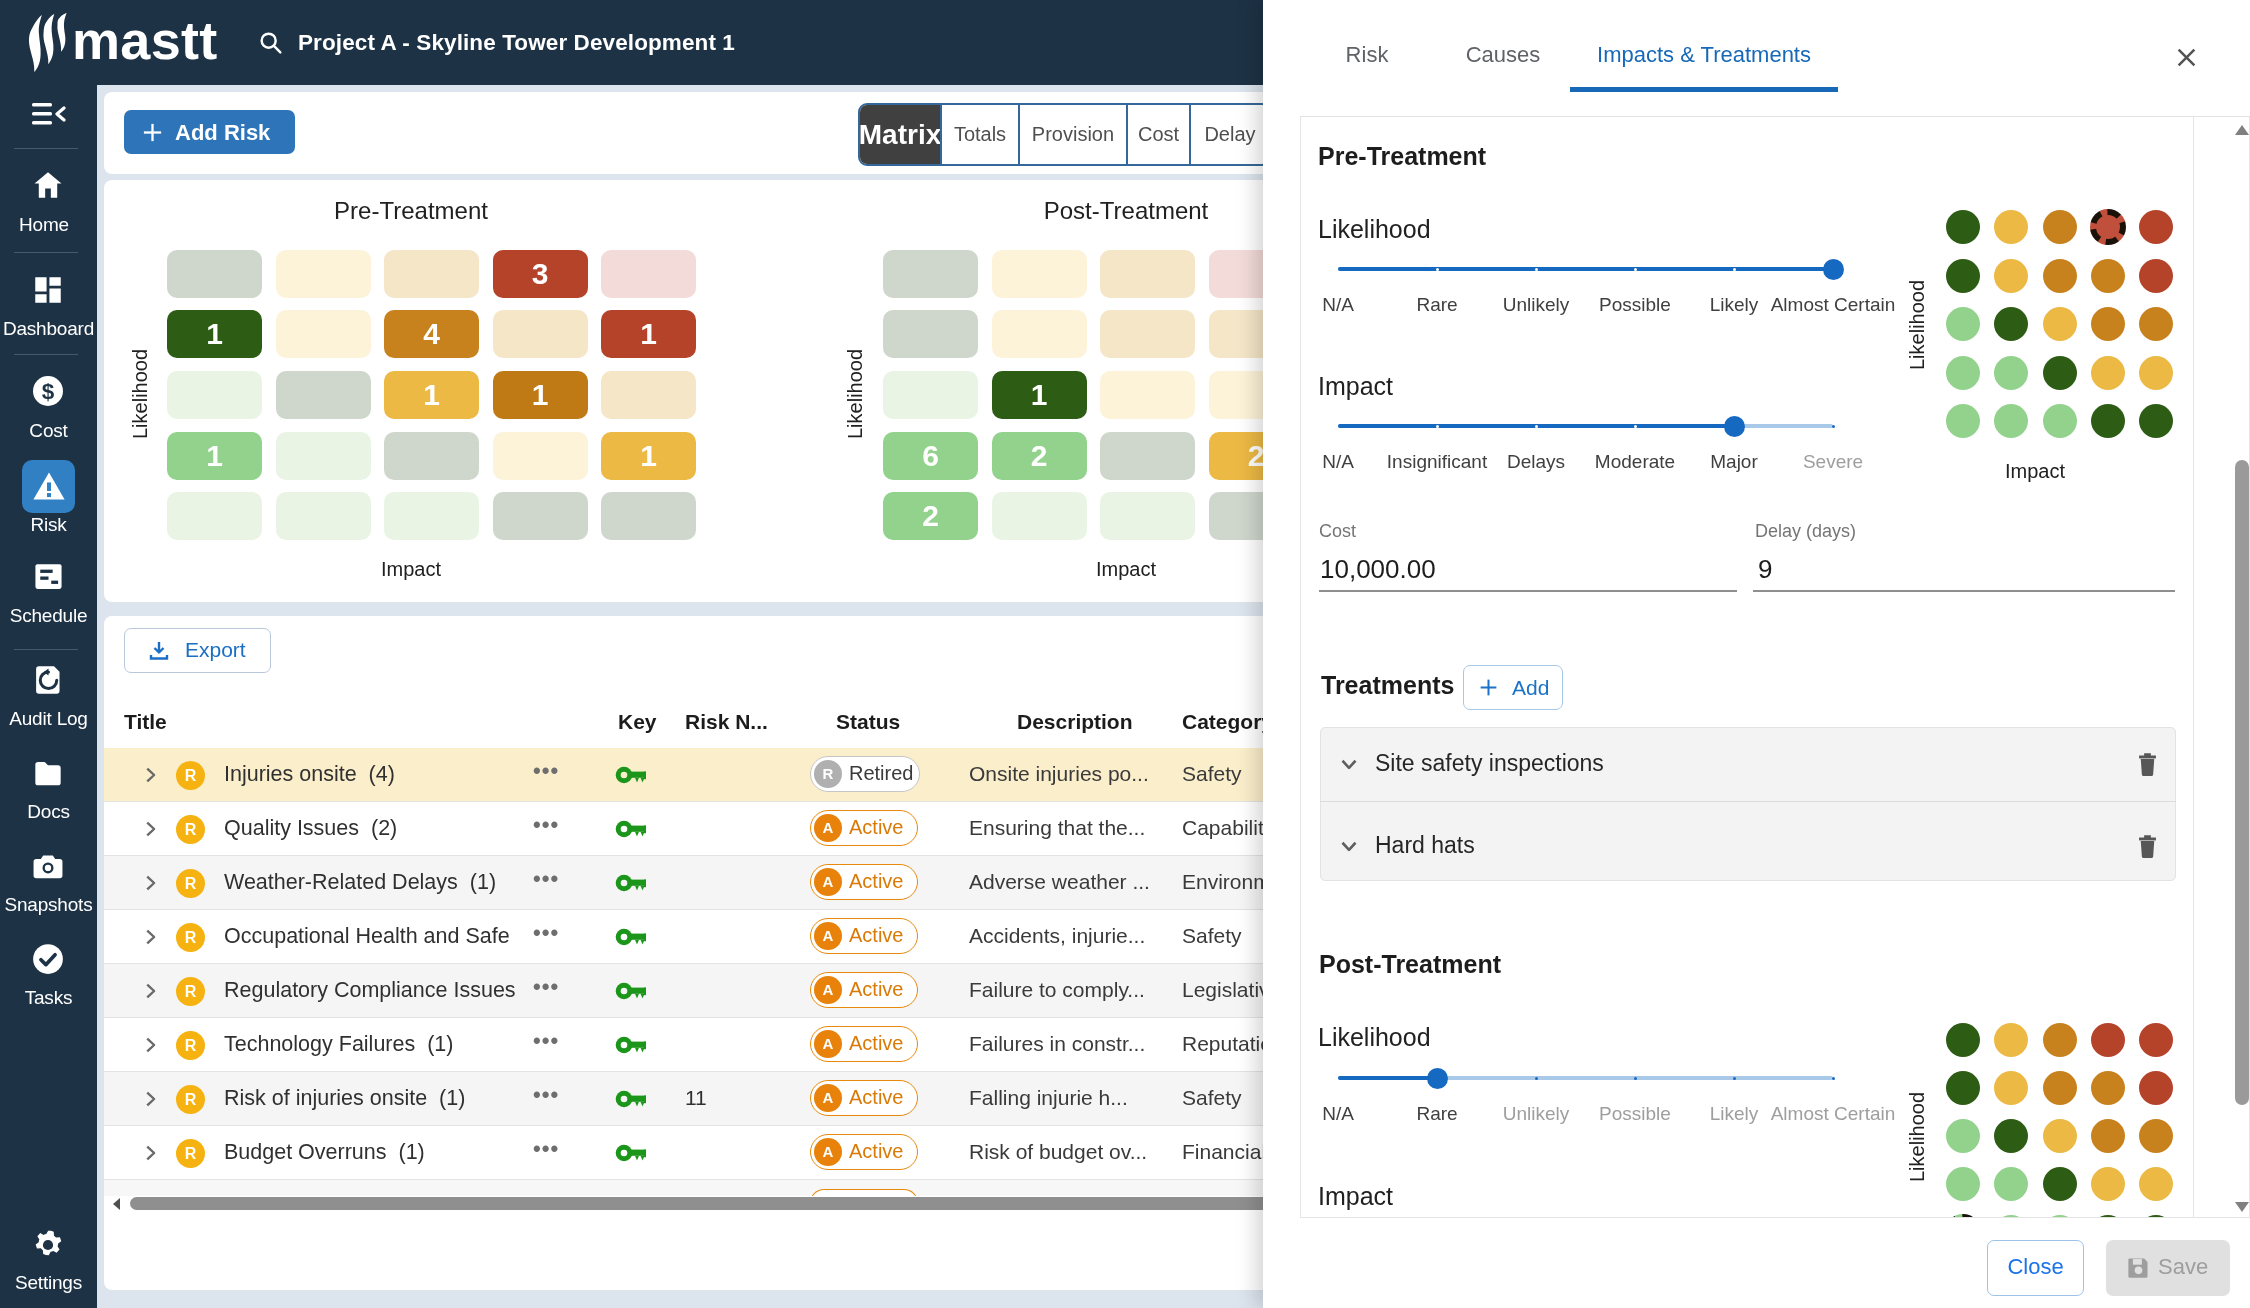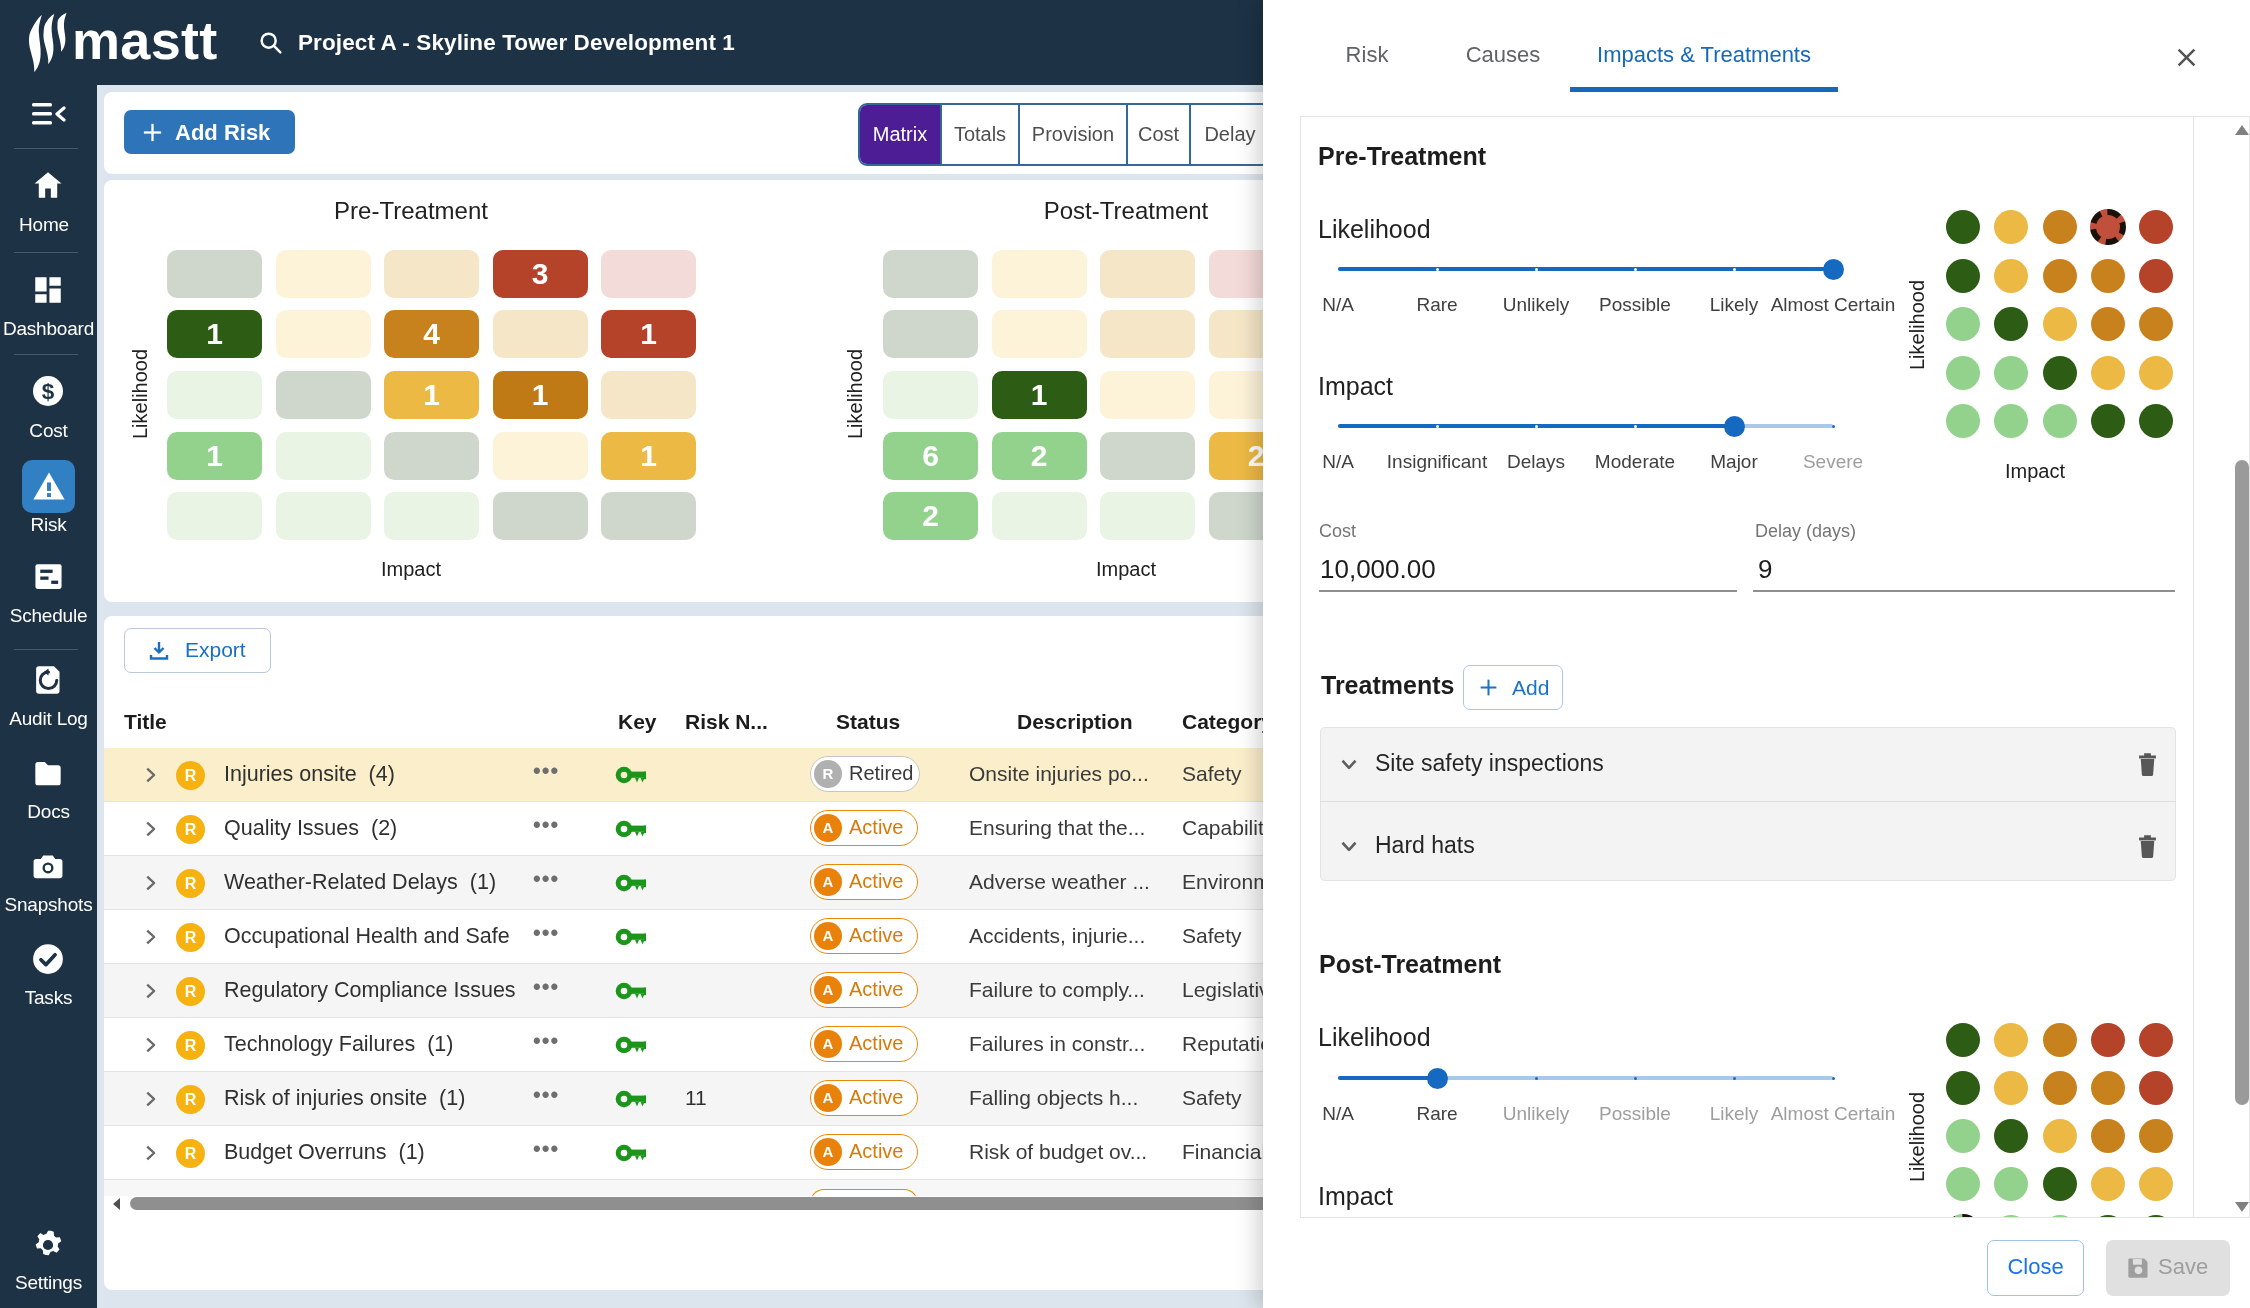--- a/index.html
+++ b/index.html
@@ -83,21 +83,21 @@
   </svg>
 <div class="abs" style="left:0;top:1272px;width:97px;text-align:center;font-size:19px;color:#fff;letter-spacing:-0.2px;">Settings</div>
 <div class="abs" style="left:104px;top:92px;width:2136px;height:82px;background:#fff;border-radius:8px;"></div>
 <div class="abs" style="left:124px;top:110px;width:171px;height:44px;background:#2e74b9;border-radius:7px;"></div>
 <svg class="abs" style="left:141px;top:121px;" width="23" height="23" viewBox="0 0 24 24">
 <line x1="12" y1="3" x2="12" y2="21" stroke="#fff" stroke-width="2.4"></line>
     <line x1="3" y1="12" x2="21" y2="12" stroke="#fff" stroke-width="2.4"></line>
   </svg>
 <div class="abs" style="left:175px;top:120px;font-size:22px;font-weight:bold;color:#fff;">Add Risk</div>
 <div class="abs" style="left:858px;top:103px;height:63px;display:flex;border:2px solid #35689a;border-radius:9px;overflow:hidden;background:#fff;">
-    <div style="width:80px;background:#4c1d95;color:#fff;font-weight:normal;font-size:20px;display:flex;align-items:center;justify-content:center;">Matrix</div>
+    <div style="width:80px;background:#404040;color:#fff;font-weight:bold;font-size:28px;display:flex;align-items:center;justify-content:center;">Matrix</div>
     <div style="width:78px;border-left:2px solid #35689a;color:#4f4f4f;font-size:20px;display:flex;align-items:center;justify-content:center;">Totals</div>
     <div style="width:108px;border-left:2px solid #35689a;color:#4f4f4f;font-size:20px;display:flex;align-items:center;justify-content:center;">Provision</div>
     <div style="width:63px;border-left:2px solid #35689a;color:#4f4f4f;font-size:20px;display:flex;align-items:center;justify-content:center;">Cost</div>
     <div style="width:80px;border-left:2px solid #35689a;color:#4f4f4f;font-size:20px;display:flex;align-items:center;justify-content:center;">Delay</div>
   </div>
 <div class="abs" style="left:104px;top:180px;width:2136px;height:422px;background:#fff;border-radius:8px;"></div>
 <div class="abs" style="left:261px;top:197px;width:300px;text-align:center;font-size:24px;font-weight:500;color:#212121;">Pre-Treatment</div>
 <div class="abs" style="left:976px;top:197px;width:300px;text-align:center;font-size:24px;font-weight:500;color:#212121;">Post-Treatment</div>
 <div class="abs" style="left:167.0px;top:249.5px;width:95px;height:48px;background:#cfd7cd;border-radius:10px;"></div>
 <div class="abs" style="left:275.5px;top:249.5px;width:95px;height:48px;background:#fdf3d8;border-radius:10px;"></div>
@@ -324,21 +324,21 @@
     <circle cx="9" cy="10" r="3.3" fill="#f5f5f5"></circle>
 <rect x="16" y="6.6" width="15" height="6.2" fill="#1b961b"></rect>
 <path d="M20 12.8 L24 12.8 L22 17.6 Z" fill="#1b961b"></path>
 <path d="M25.5 12.8 L29.5 12.8 L27.5 17.6 Z" fill="#1b961b"></path>
 <rect x="28.9" y="6.6" width="2.1" height="7.6" fill="#1b961b"></rect>
 </svg>
 <div class="abs" style="left:685px;top:1086px;font-size:21px;color:#303030;">11</div>
 <div class="abs" style="left:810px;top:1080px;width:108px;height:36px;background:#fff;border:1.5px solid #e8890c;border-radius:18px;"></div>
 <div class="abs" style="left:814px;top:1084px;width:28px;height:28px;border-radius:50%;background:#e8820a;color:#fff;font-size:15px;font-weight:bold;text-align:center;line-height:28px;">A</div>
 <div class="abs" style="left:849px;top:1086px;font-size:20px;color:#d97a06;">Active</div>
-<div class="abs" style="left:969px;top:1086px;font-size:21px;color:#3a3a3a;">Falling objects h...</div>
+<div class="abs" style="left:969px;top:1086px;font-size:21px;color:#3a3a3a;">Falling injurie h...</div>
 <div class="abs" style="left:1182px;top:1086px;width:100px;overflow:hidden;white-space:nowrap;font-size:21px;color:#3a3a3a;">Safety</div>
 <div class="abs" style="left:104px;top:1126px;width:2136px;height:54px;background:#ffffff;border-bottom:1px solid #e3e3e3;"></div>
 <svg class="abs" style="left:139px;top:1142px;" width="22" height="22" viewBox="0 0 24 24">
     <path d="M9 5 L16.5 12 L9 19" fill="none" stroke="#696969" stroke-width="2.6" stroke-linejoin="round"></path>
   </svg>
 <div class="abs" style="left:176px;top:1139px;width:29px;height:29px;border-radius:50%;background:#f6b211;color:#fff;font-size:16px;font-weight:bold;text-align:center;line-height:29px;">R</div>
 <div class="abs" style="left:224px;top:1140px;width:314px;height:27px;overflow:hidden;white-space:nowrap;font-size:21.5px;color:#303030;">Budget Overruns&nbsp; (1)</div>
 <div class="abs" style="left:533px;top:1136px;width:26px;text-align:center;font-size:22px;font-weight:bold;color:#6e6e6e;letter-spacing:1px;">•••</div>
 <svg class="abs" style="left:615px;top:1143px;" width="32" height="20" viewBox="0 0 32 20">
 <circle cx="9" cy="10" r="8.3" fill="#1b961b"></circle>

